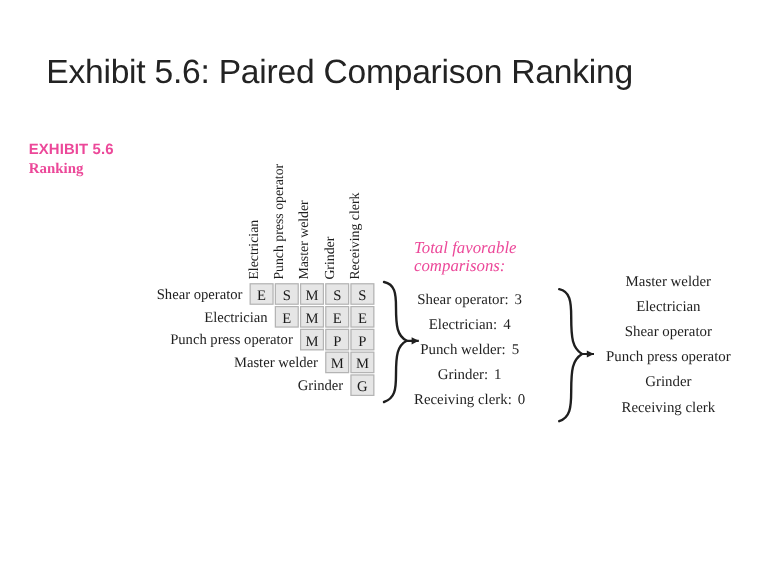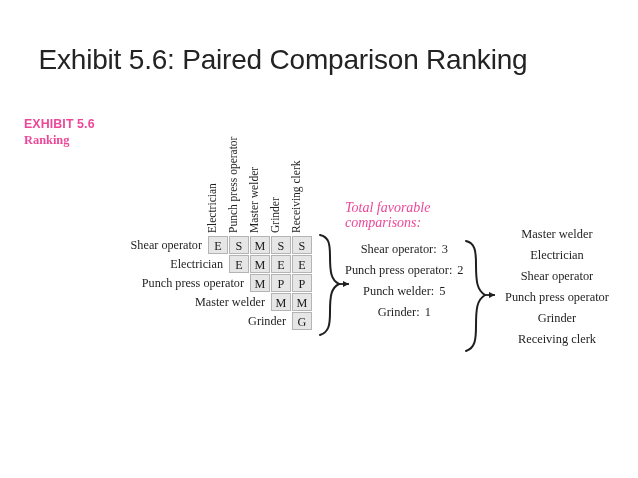--- a/index.html
+++ b/index.html
@@ -237,23 +237,24 @@
   <polygon points="33,52 27,49 27,55" fill="#1f1f1f"></polygon>
 </svg>
 
 <div class="text-col" id="totals-col">
   <div class="col-title">
     <div>Total favorable</div>
     <div>comparisons:</div>
   </div>
   <div class="col-list" id="totals-list">
       <div class="entry"><span>Shear operator:</span><span class="num">3</span></div>
-      <div class="entry"><span>Punch press operator:</span><span class="num">2</span></div>
+      <div class="entry"><span>Electrician:</span><span class="num">4</span></div>
       <div class="entry"><span>Punch welder:</span><span class="num">5</span></div>
       <div class="entry"><span>Grinder:</span><span class="num">1</span></div>
+      <div class="entry"><span>Receiving clerk:</span><span class="num">0</span></div>
     </div>
 </div>
 
 <svg class="brace" style="left:462px; top:238px;" width="36" height="116" viewBox="0 0 36 116">
   <path d="M4 3 C 13 5, 14 13, 14 26 C 14 44, 15 52, 23 57 C 15 62, 14 70, 14 88 C 14 102, 13 110, 4 113" fill="none" stroke="#1f1f1f" stroke-width="2" stroke-linecap="round"></path>
   <line x1="22" y1="57" x2="33" y2="57" stroke="#1f1f1f" stroke-width="1.8"></line>
   <polygon points="33,57 27,54 27,60" fill="#1f1f1f"></polygon>
 </svg>
 
 <div class="text-col" id="rank-col">

